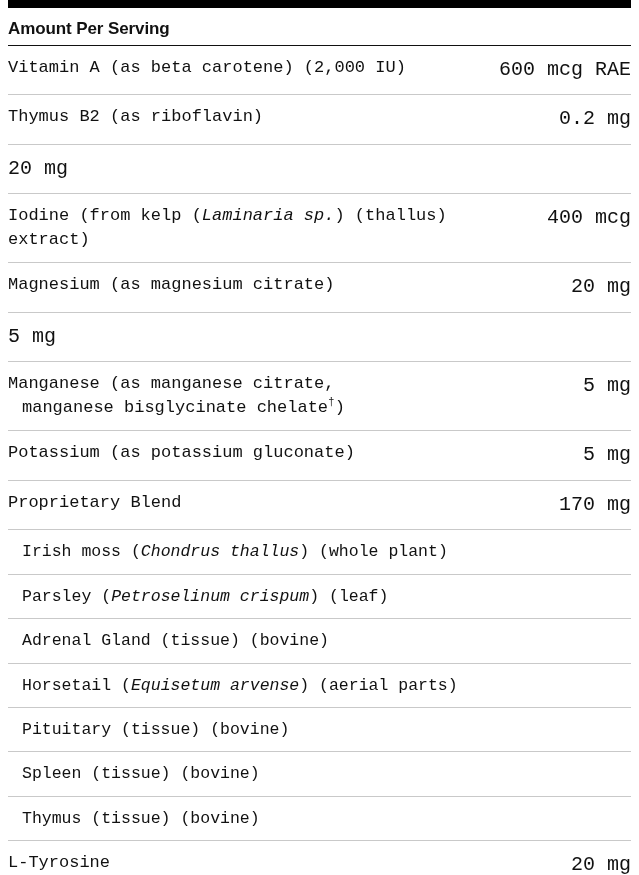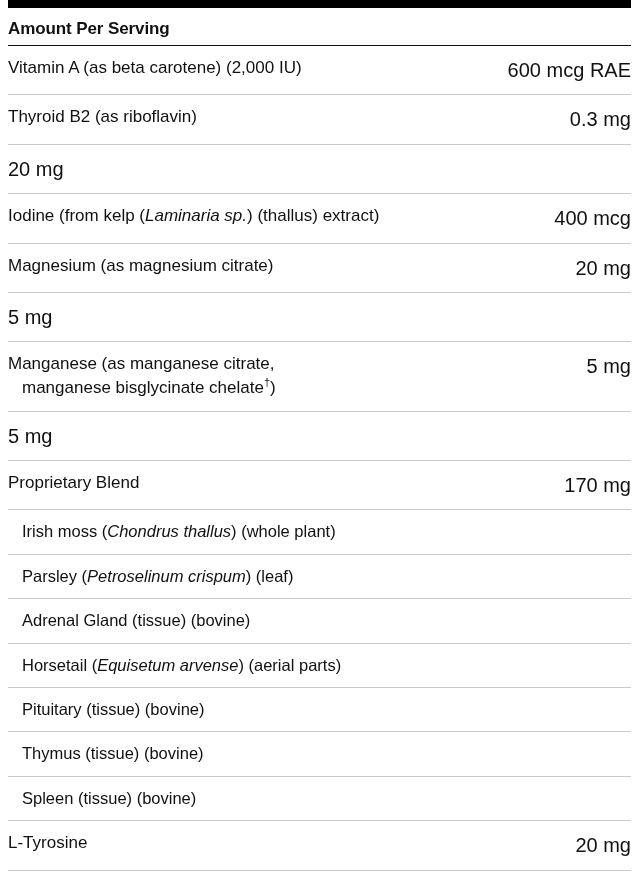--- a/index.html
+++ b/index.html
@@ -37,20 +37,21 @@
     font-weight: bold;
     letter-spacing: -0.1px;
   }
   .row {
     display: flex;
     align-items: flex-start;
     justify-content: space-between;
     border-bottom: 1px solid #c9c9c9;
     padding: 10px 0 10px 0;
     min-height: 22px;
+    font-family: Liberation Mono, monospace;
   }
   .row:last-child {
     border-bottom: 1px solid #c9c9c9;
   }
   .row .name {
     font-size: 17px;
     line-height: 1.42;
     flex: 1 1 auto;
     padding-right: 16px;
   }
@@ -85,42 +86,43 @@
   <div class="top-rule"></div>
   <div class="header-row">
     <span class="header-title">Amount Per Serving</span>
   </div>
   <div id="rows">
       <div class="row">
         <div class="name">Vitamin A (as beta carotene) (2,000 IU)</div>
         <div class="amount">600 mcg RAE</div>
       </div>
       <div class="row">
-        <div class="name">Thyroid B2 (as riboflavin)</div>
-        <div class="amount">0.3 mg</div>
+        <div class="name">Thymus B2 (as riboflavin)</div>
+        <div class="amount">0.2 mg</div>
       </div>
       <div class="row">
         <div class="amount">20 mg</div>
       </div>
       <div class="row">
         <div class="name">Iodine (from kelp (<i>Laminaria sp.</i>) (thallus) extract)</div>
         <div class="amount">400 mcg</div>
       </div>
       <div class="row">
         <div class="name">Magnesium (as magnesium citrate)</div>
         <div class="amount">20 mg</div>
       </div>
       <div class="row">
         <div class="amount">5 mg</div>
       </div>
       <div class="row">
         <div class="name">Manganese (as manganese citrate,<span class="cont">manganese bisglycinate chelate<sup>†</sup>)</span></div>
         <div class="amount">5 mg</div>
       </div>
       <div class="row">
+        <div class="name">Potassium (as potassium gluconate)</div>
         <div class="amount">5 mg</div>
       </div>
       <div class="row">
         <div class="name">Proprietary Blend</div>
         <div class="amount">170 mg</div>
       </div>
       <div class="row indent">
         <div class="name">Irish moss (<i>Chondrus thallus</i>) (whole plant)</div>
         <div class="amount"></div>
       </div>
@@ -134,25 +136,25 @@
       </div>
       <div class="row indent">
         <div class="name">Horsetail (<i>Equisetum arvense</i>) (aerial parts)</div>
         <div class="amount"></div>
       </div>
       <div class="row indent">
         <div class="name">Pituitary (tissue) (bovine)</div>
         <div class="amount"></div>
       </div>
       <div class="row indent">
-        <div class="name">Thymus (tissue) (bovine)</div>
+        <div class="name">Spleen (tissue) (bovine)</div>
         <div class="amount"></div>
       </div>
       <div class="row indent">
-        <div class="name">Spleen (tissue) (bovine)</div>
+        <div class="name">Thymus (tissue) (bovine)</div>
         <div class="amount"></div>
       </div>
       <div class="row">
         <div class="name">L-Tyrosine</div>
         <div class="amount">20 mg</div>
       </div>
     </div>
 </div>
 
 </body></html>

